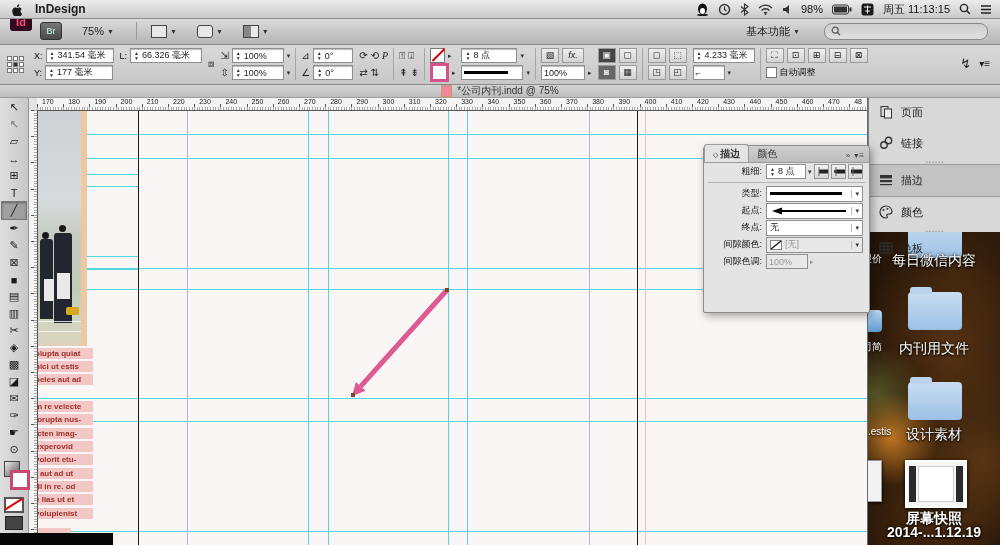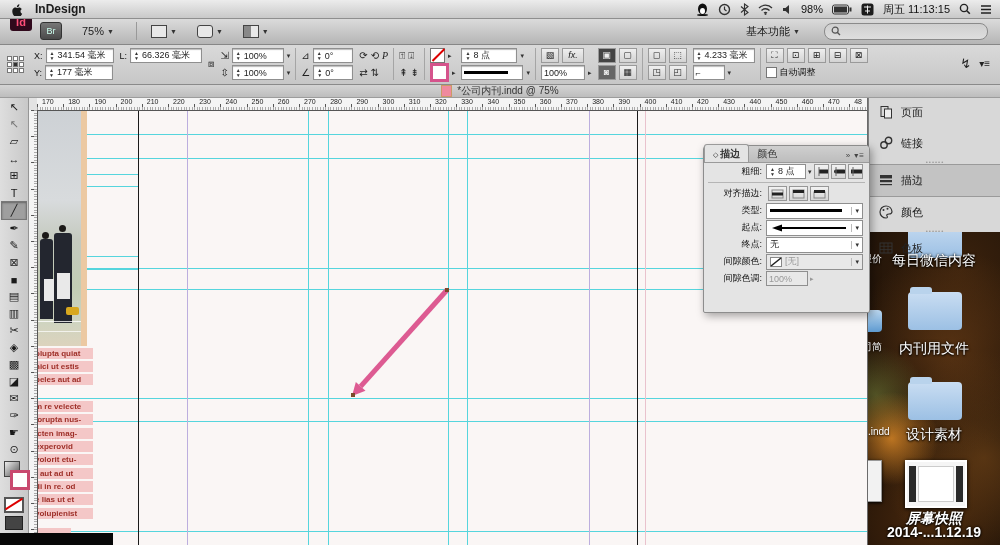--- a/index.html
+++ b/index.html
@@ -599,41 +599,20 @@
         </span>
       <span class="sp-btn">
           <svg width="13" height="9">
             <path d="M4 4.5h8" stroke="#222" stroke-width="4" stroke-linecap="square"></path>
             <path d="M4 0v9" stroke="#666" stroke-width="1"></path>
           </svg>
         </span>
     </div>
     <div class="sp-div"></div>
     <div class="sp-row">
-      <span class="sp-lab">对齐描边:</span>
-      <span class="sp-btn">
-          <svg width="13" height="10">
-            <rect x="1" y="1" width="11" height="8" fill="none" stroke="#888"></rect>
-            <rect x="1" y="3.5" width="11" height="3" fill="#222"></rect>
-          </svg>
-        </span>
-      <span class="sp-btn">
-          <svg width="13" height="10">
-            <rect x="1" y="1" width="11" height="8" fill="none" stroke="#888"></rect>
-            <rect x="1" y="1" width="11" height="3" fill="#222"></rect>
-          </svg>
-        </span>
-      <span class="sp-btn">
-          <svg width="13" height="10">
-            <rect x="1" y="3" width="11" height="6" fill="none" stroke="#888"></rect>
-            <rect x="1" y="1" width="11" height="3" fill="#222"></rect>
-          </svg>
-        </span>
-    </div>
-    <div class="sp-row">
       <span class="sp-lab">类型:</span>
       <div class="sp-sel">
           <span style="display:inline-block;width:72px;height:3px;background:#000"></span>
           <span class="arr">▾</span>
         </div>
     </div>
     <div class="sp-row">
       <span class="sp-lab">起点:</span>
       <div class="sp-sel">
           <svg width="78" height="8">
@@ -716,25 +695,25 @@
   <div id="desktop">
     <div class="folder" style="left:40px;top:-12px;"></div>
     <div class="dt-label" style="top:20px;">每日微信内容</div>
     <div class="folder" style="left:40px;top:60px;"></div>
     <div class="dt-label" style="top:108px;">内刊用文件</div>
     <div class="folder" style="left:40px;top:150px;"></div>
     <div class="dt-label" style="top:194px;">设计素材</div>
     <div class="dt-partial" style="left:-6px;top:20px;">报价</div>
     <div id="blue-partial"></div>
     <div class="dt-partial" style="left:-6px;top:108px;">司简</div>
-    <div class="dt-partial" style="left:0px;top:194px;">.indd</div>
+    <div class="dt-partial" style="left:0px;top:194px;">.estis</div>
     <div id="doc-partial"></div>
     <div id="shot-thumb">
       <div class="sideL"></div>
         <div class="mid"></div>
         <div class="sideR"></div>
     </div>
-    <div class="dt-label" style="top:278px;font-weight:bold;font-style:italic;">屏幕快照</div>
+    <div class="dt-label" style="top:278px;font-weight:bold;">屏幕快照</div>
     <div class="dt-label" style="top:292px;font-weight:bold;">2014-...1.12.19</div>
   </div>
 
   <div id="bottom-strip"></div>
 </div>
 
 </body></html>

